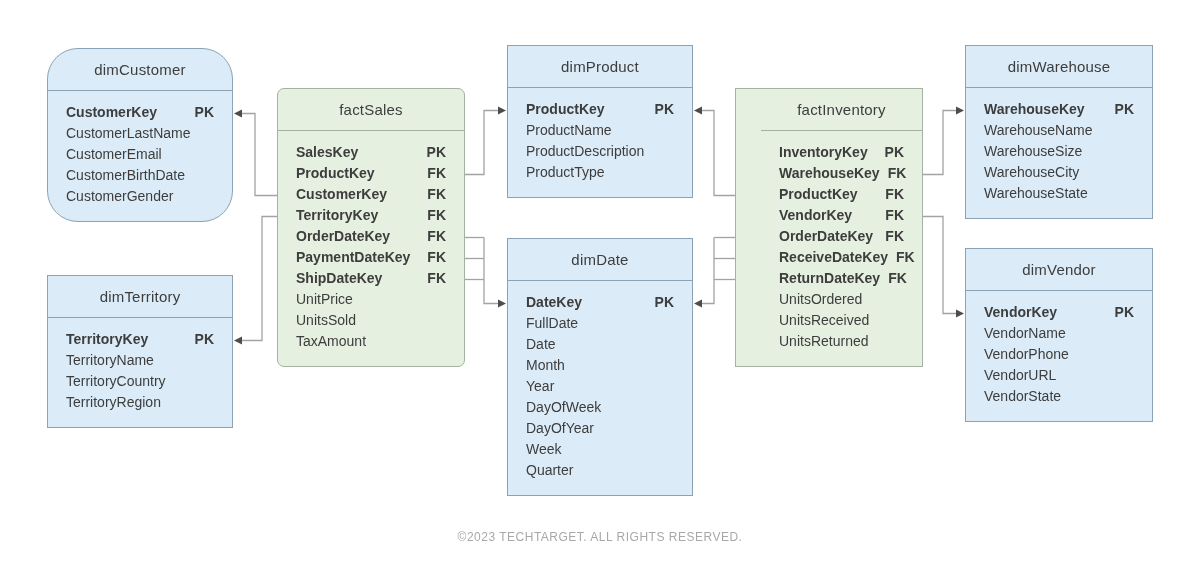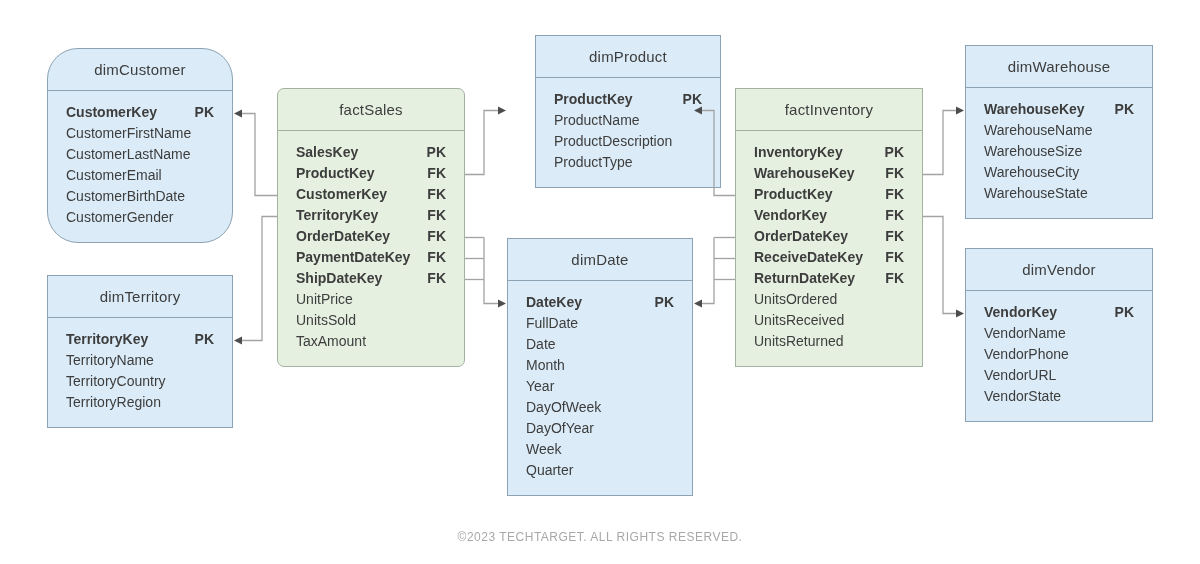--- a/index.html
+++ b/index.html
@@ -68,23 +68,20 @@
 <div class="canvas">
 
   <div class="tbl dimension" style="left:47px;top:48px;width:186px;border-radius:31px;">
       <div class="tbl-header">dimCustomer</div>
       <div class="tbl-body">
         <div class="tbl-row key">
           <span class="col-name">CustomerKey</span>
           <span class="col-key">PK</span>
         </div>
         <div class="tbl-row">
-          <span class="col-name">CustomerFirstName</span>
-        </div>
-        <div class="tbl-row">
           <span class="col-name">CustomerLastName</span>
         </div>
         <div class="tbl-row">
           <span class="col-name">CustomerEmail</span>
         </div>
         <div class="tbl-row">
           <span class="col-name">CustomerBirthDate</span>
         </div>
         <div class="tbl-row">
           <span class="col-name">CustomerGender</span>
@@ -147,21 +144,21 @@
         </div>
         <div class="tbl-row">
           <span class="col-name">UnitsSold</span>
         </div>
         <div class="tbl-row">
           <span class="col-name">TaxAmount</span>
         </div>
       </div>
     </div>
 
-  <div class="tbl dimension" style="left:507px;top:35px;width:186px;margin-left:28px;">
+  <div class="tbl dimension" style="left:507px;top:45px;width:186px;">
       <div class="tbl-header">dimProduct</div>
       <div class="tbl-body">
         <div class="tbl-row key">
           <span class="col-name">ProductKey</span>
           <span class="col-key">PK</span>
         </div>
         <div class="tbl-row">
           <span class="col-name">ProductName</span>
         </div>
         <div class="tbl-row">
@@ -200,21 +197,21 @@
         </div>
         <div class="tbl-row">
           <span class="col-name">Week</span>
         </div>
         <div class="tbl-row">
           <span class="col-name">Quarter</span>
         </div>
       </div>
     </div>
 
-  <div class="tbl fact" style="left:735px;top:88px;width:188px;">
+  <div class="tbl fact" style="left:735px;top:88px;width:188px;padding-left:25px;">
       <div class="tbl-header">factInventory</div>
       <div class="tbl-body">
         <div class="tbl-row key">
           <span class="col-name">InventoryKey</span>
           <span class="col-key">PK</span>
         </div>
         <div class="tbl-row key">
           <span class="col-name">WarehouseKey</span>
           <span class="col-key">FK</span>
         </div>

